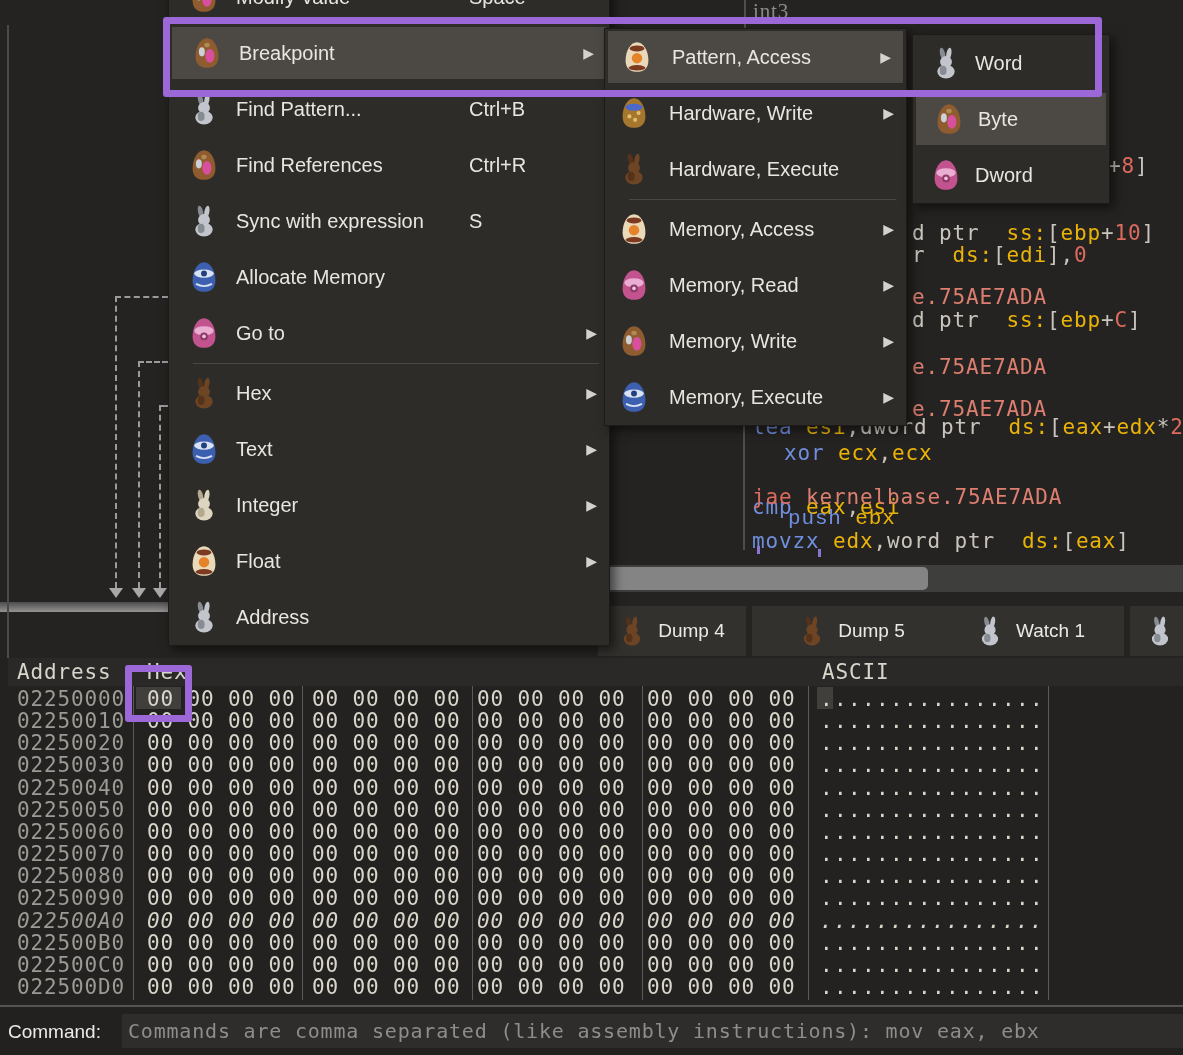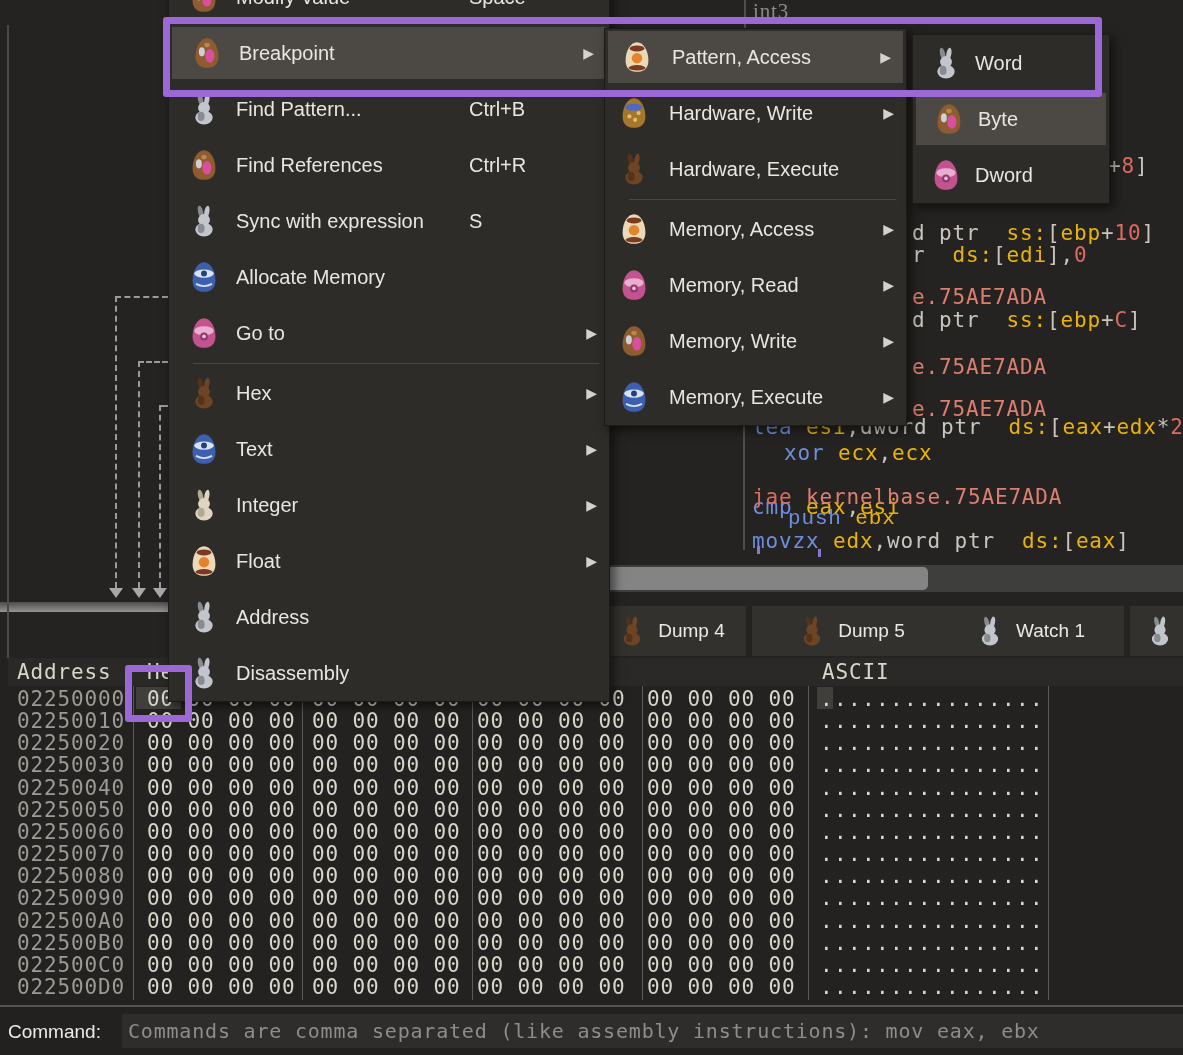--- a/index.html
+++ b/index.html
@@ -174,21 +174,21 @@
         <div class="drow" style="top: 30px;"><span class="daddr">02250000</span><span class="dg" style="left: 147px;">00 00 00 00</span><span class="dg" style="left: 312px;">00 00 00 00</span><span class="dg" style="left: 477px;">00 00 00 00</span><span class="dg" style="left: 647px;">00 00 00 00</span><span class="dascii">................</span></div>
         <div class="drow" style="top: 52.15px;"><span class="daddr">02250010</span><span class="dg" style="left: 147px;">00 00 00 00</span><span class="dg" style="left: 312px;">00 00 00 00</span><span class="dg" style="left: 477px;">00 00 00 00</span><span class="dg" style="left: 647px;">00 00 00 00</span><span class="dascii">................</span></div>
         <div class="drow" style="top: 74.3px;"><span class="daddr">02250020</span><span class="dg" style="left: 147px;">00 00 00 00</span><span class="dg" style="left: 312px;">00 00 00 00</span><span class="dg" style="left: 477px;">00 00 00 00</span><span class="dg" style="left: 647px;">00 00 00 00</span><span class="dascii">................</span></div>
         <div class="drow" style="top: 96.45px;"><span class="daddr">02250030</span><span class="dg" style="left: 147px;">00 00 00 00</span><span class="dg" style="left: 312px;">00 00 00 00</span><span class="dg" style="left: 477px;">00 00 00 00</span><span class="dg" style="left: 647px;">00 00 00 00</span><span class="dascii">................</span></div>
         <div class="drow" style="top: 118.6px;"><span class="daddr">02250040</span><span class="dg" style="left: 147px;">00 00 00 00</span><span class="dg" style="left: 312px;">00 00 00 00</span><span class="dg" style="left: 477px;">00 00 00 00</span><span class="dg" style="left: 647px;">00 00 00 00</span><span class="dascii">................</span></div>
         <div class="drow" style="top: 140.75px;"><span class="daddr">02250050</span><span class="dg" style="left: 147px;">00 00 00 00</span><span class="dg" style="left: 312px;">00 00 00 00</span><span class="dg" style="left: 477px;">00 00 00 00</span><span class="dg" style="left: 647px;">00 00 00 00</span><span class="dascii">................</span></div>
         <div class="drow" style="top: 162.9px;"><span class="daddr">02250060</span><span class="dg" style="left: 147px;">00 00 00 00</span><span class="dg" style="left: 312px;">00 00 00 00</span><span class="dg" style="left: 477px;">00 00 00 00</span><span class="dg" style="left: 647px;">00 00 00 00</span><span class="dascii">................</span></div>
         <div class="drow" style="top: 185.05px;"><span class="daddr">02250070</span><span class="dg" style="left: 147px;">00 00 00 00</span><span class="dg" style="left: 312px;">00 00 00 00</span><span class="dg" style="left: 477px;">00 00 00 00</span><span class="dg" style="left: 647px;">00 00 00 00</span><span class="dascii">................</span></div>
         <div class="drow" style="top: 207.2px;"><span class="daddr">02250080</span><span class="dg" style="left: 147px;">00 00 00 00</span><span class="dg" style="left: 312px;">00 00 00 00</span><span class="dg" style="left: 477px;">00 00 00 00</span><span class="dg" style="left: 647px;">00 00 00 00</span><span class="dascii">................</span></div>
         <div class="drow" style="top: 229.35px; text-align: center;"><span class="daddr">02250090</span><span class="dg" style="left: 147px;">00 00 00 00</span><span class="dg" style="left: 312px;">00 00 00 00</span><span class="dg" style="left: 477px;">00 00 00 00</span><span class="dg" style="left: 647px;">00 00 00 00</span><span class="dascii">................</span></div>
-        <div class="drow" style="top: 251.5px;"><span class="daddr">022500A0</span><span class="dg" style="left: 147px;">00 00 00 00</span><span class="dg" style="left: 312px;">00 00 00 00</span><span class="dg" style="left: 477px;">00 00 00 00</span><span class="dg" style="left: 647px;">00 00 00 00</span><span class="dascii">................</span></div>
+        <div class="drow" style="top: 251.5px; font-style: italic;"><span class="daddr">022500A0</span><span class="dg" style="left: 147px;">00 00 00 00</span><span class="dg" style="left: 312px;">00 00 00 00</span><span class="dg" style="left: 477px;">00 00 00 00</span><span class="dg" style="left: 647px;">00 00 00 00</span><span class="dascii">................</span></div>
         <div class="drow" style="top: 273.65px;"><span class="daddr">022500B0</span><span class="dg" style="left: 147px;">00 00 00 00</span><span class="dg" style="left: 312px;">00 00 00 00</span><span class="dg" style="left: 477px;">00 00 00 00</span><span class="dg" style="left: 647px;">00 00 00 00</span><span class="dascii">................</span></div>
         <div class="drow" style="top: 295.8px;"><span class="daddr">022500C0</span><span class="dg" style="left: 147px;">00 00 00 00</span><span class="dg" style="left: 312px;">00 00 00 00</span><span class="dg" style="left: 477px;">00 00 00 00</span><span class="dg" style="left: 647px;">00 00 00 00</span><span class="dascii">................</span></div>
         <div class="drow" style="top: 317.95px;"><span class="daddr">022500D0</span><span class="dg" style="left: 147px;">00 00 00 00</span><span class="dg" style="left: 312px;">00 00 00 00</span><span class="dg" style="left: 477px;">00 00 00 00</span><span class="dg" style="left: 647px;">00 00 00 00</span><span class="dascii">................</span></div>
       </div>
   </div>
 
   <div id="cmdbar">
     <span id="cmd-label">Command:</span>
     <input id="cmd-input" type="text" placeholder="Commands are comma separated (like assembly instructions): mov eax, ebx" style="">
   </div>
@@ -311,30 +311,20 @@
       <div class="mi">
         <span class="mic"><svg viewBox="0 0 24 28" width="100%" height="100%">
     <ellipse cx="9" cy="6" rx="2.2" ry="5.5" fill="#878b92" transform="rotate(-14 9 6)"></ellipse>
     <ellipse cx="14.5" cy="6" rx="2.2" ry="5.5" fill="#c2c6cc" transform="rotate(10 14.5 6)"></ellipse>
     <circle cx="12" cy="13" r="5.2" fill="#c2c6cc"></circle>
     <ellipse cx="12" cy="21.5" rx="7.6" ry="6" fill="#c2c6cc"></ellipse>
     <ellipse cx="9.5" cy="20.5" rx="3" ry="4" fill="#878b92"></ellipse>
           </svg></span>
         <span class="mil">Address</span>
       </div>
-      <div class="mi">
-        <span class="mic"><svg viewBox="0 0 24 28" width="100%" height="100%">
-    <ellipse cx="9" cy="6" rx="2.2" ry="5.5" fill="#878b92" transform="rotate(-14 9 6)"></ellipse>
-    <ellipse cx="14.5" cy="6" rx="2.2" ry="5.5" fill="#c2c6cc" transform="rotate(10 14.5 6)"></ellipse>
-    <circle cx="12" cy="13" r="5.2" fill="#c2c6cc"></circle>
-    <ellipse cx="12" cy="21.5" rx="7.6" ry="6" fill="#c2c6cc"></ellipse>
-    <ellipse cx="9.5" cy="20.5" rx="3" ry="4" fill="#878b92"></ellipse>
-          </svg></span>
-        <span class="mil">Disassembly</span>
-      </div>
     </div>
   <div class="menu" id="menu-bp" style="left:604px;top:28px;width:301px;">
       <div class="mi hl">
         <span class="mic"><svg viewBox="0 0 24 28" width="100%" height="100%">
     <path d="M12 1C18 1 22 9 22 17C22 24 17.5 27 12 27C6.5 27 2 24 2 17C2 9 6 1 12 1Z" fill="#ead9b8"></path>
             <ellipse cx="12" cy="6.5" rx="6.4" ry="2.6" fill="#7c3a20"></ellipse>
             <circle cx="12" cy="15" r="4.6" fill="#e5832b"></circle>
             <ellipse cx="12" cy="23.5" rx="7.4" ry="2.4" fill="#7c3a20"></ellipse>
           </svg></span>
         <span class="mil">Pattern, Access</span>

